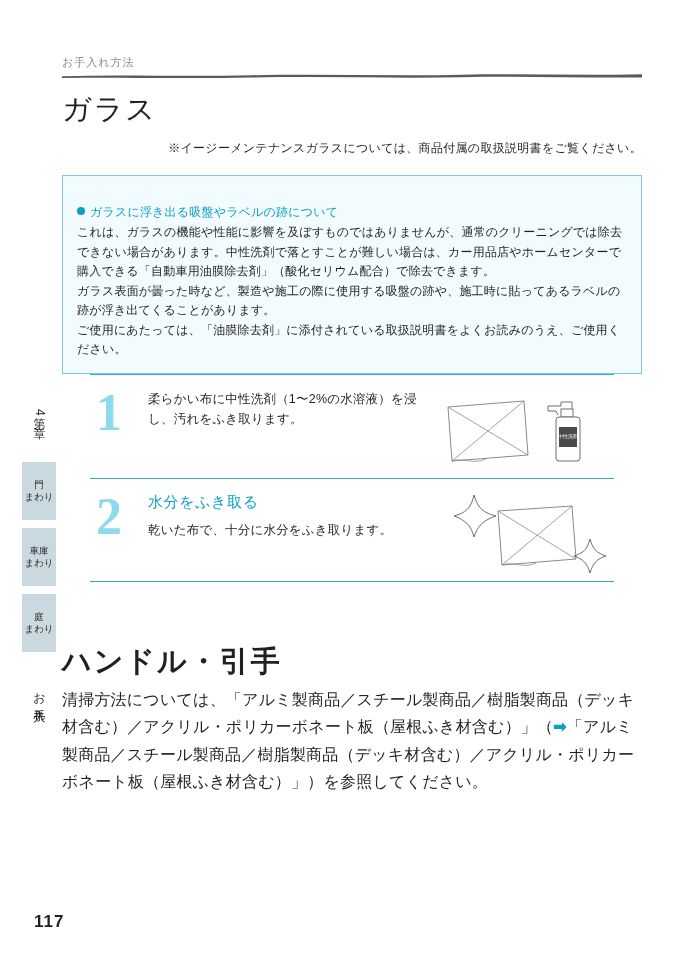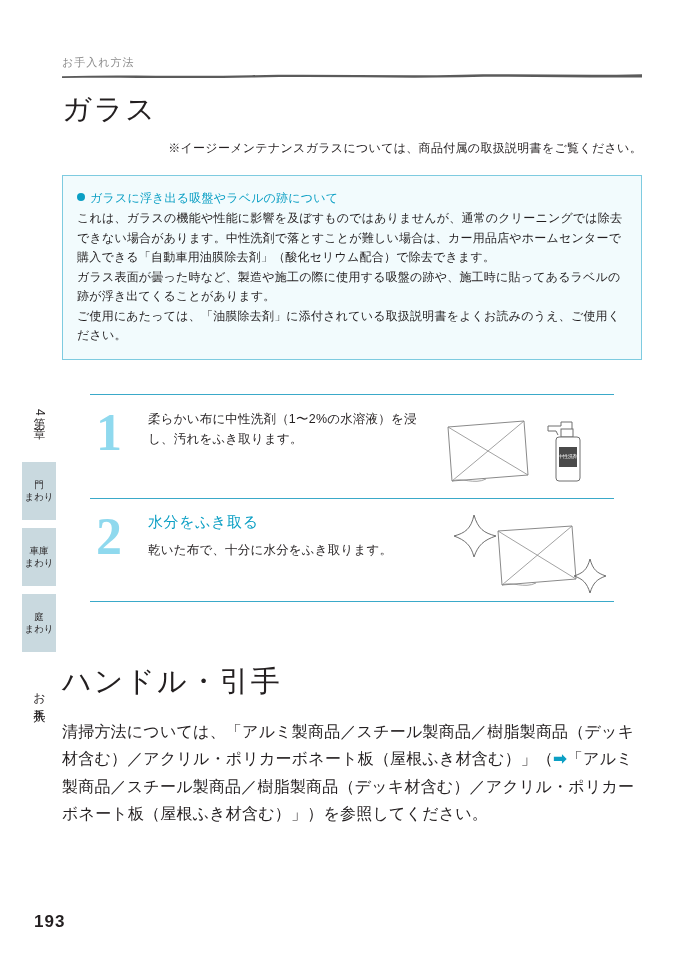--- a/index.html
+++ b/index.html
@@ -94,25 +94,24 @@
   .note {
     font-size: 12px;
     margin: 0 0 18px 0;
     letter-spacing: 0.3px;
     text-align: right;
   }
 
   .info-box {
     border: 1px solid #7ecbe0;
     background: #f2fbfd;
-    padding: 13px 14px 13px 14px;
+    padding: 27px 14px 13px 14px;
     font-size: 12px;
     line-height: 1.62;
     letter-spacing: 0.2px;
-    margin-bottom: 34px;
   }
   .info-box .bullet-title {
     color: #0b9fc4;
     margin-bottom: 1px;
   }
   .info-box .bullet-title .dot {
     display: inline-block;
     width: 8px;
     height: 8px;
     border-radius: 50%;
@@ -178,22 +177,22 @@
     width: 170px;
     height: 92px;
   }
 
   
   .bottom {
     margin-top: 60px;
   }
   h1.title2 {
     font-size: 29px;
-    font-weight: normal;
-    margin: 0 0 16px 0;
+    font-weight: bold;
+    margin: 0 0 4px 0;
     letter-spacing: 2px;
   }
   .para {
     font-size: 16px;
     line-height: 1.72;
     letter-spacing: 0.2px;
     margin: 0;
   }
   .arrow-ref {
     color: #0b9fc4;
@@ -294,14 +293,14 @@
       </div>
     </div>
 
     <div class="bottom">
       <h1 class="title2">ハンドル・引手</h1>
       <p class="para"><span>清掃方法については、「アルミ製商品／スチール製商品／樹脂製商品（デッキ材含む）／アクリル・ポリカーボネート板（屋根ふき材含む）」（</span><span class="arrow-ref">➡</span><span>「アルミ製商品／スチール製商品／樹脂製商品（デッキ材含む）／アクリル・ポリカーボネート板（屋根ふき材含む）」</span><span>）を参照してください。</span></p>
     </div>
 
   </div>
 
-  <div class="page-number">193</div>
+  <div class="page-number">117</div>
 </div>
 
 </body></html>

